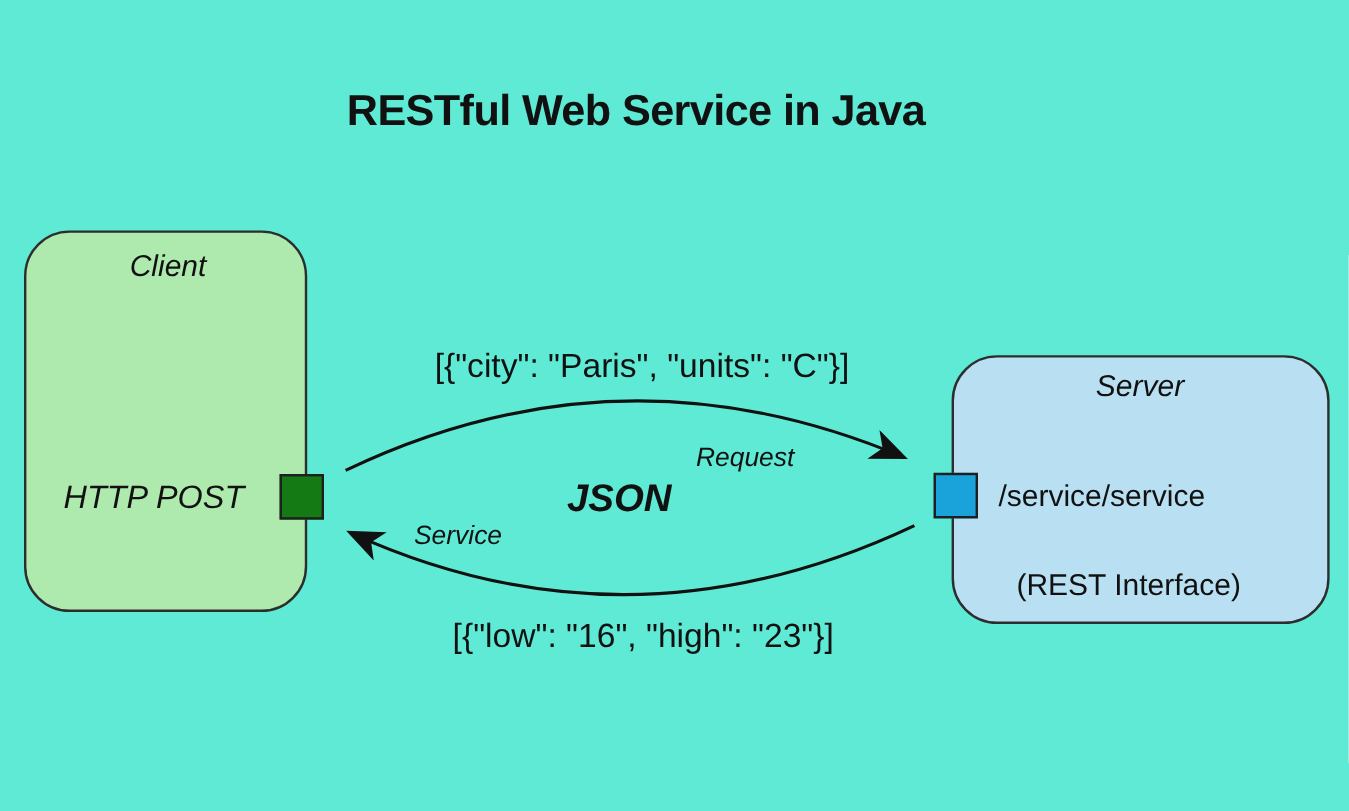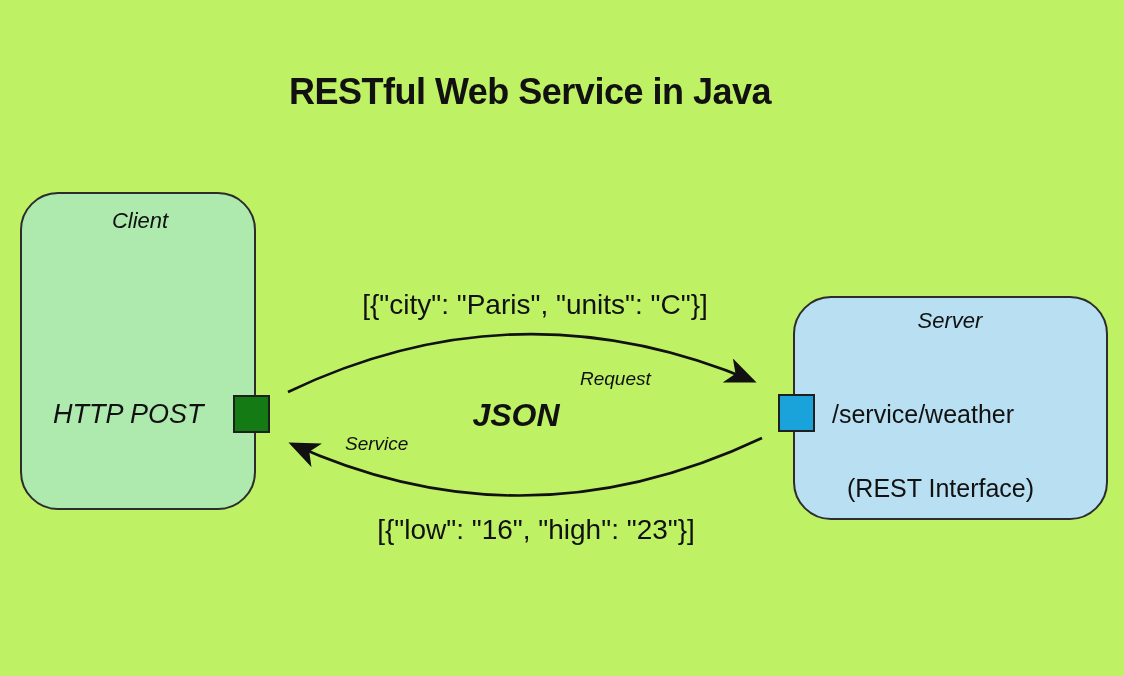--- a/index.html
+++ b/index.html
@@ -6,21 +6,21 @@
     margin: 0;
     padding: 0;
     background: #ffffff;
     font-family: "Liberation Sans", sans-serif;
     color: #111111;
   }
   .canvas {
     position: relative;
     width: 1124px;
     height: 676px;
-    background: #bef264;
+    background: #5eead4;
     overflow: hidden;
   }
   .abs { position: absolute; }
 
   .diagram-title {
     top: 71px;
     left: 530px;
     transform: translateX(-50%);
     font-size: 36px;
     font-weight: 700;
@@ -39,21 +39,21 @@
     background: #aee9ae;
   }
   .server-box {
     left: 793px; top: 296px;
     width: 315px; height: 224px;
     background: #b8e0f2;
   }
 
   .node-title {
     font-style: italic;
-    font-size: 22px;
+    font-size: 25px;
     white-space: nowrap;
     transform: translateX(-50%);
     text-align: center;
   }
   .client-title { left: 140px; top: 208px; }
   .server-title { left: 950px; top: 308px; }
 
   .client-method {
     left: 53px; top: 399px;
     font-size: 27px;
@@ -89,21 +89,21 @@
 
   .format-label {
     left: 516px; top: 397px;
     transform: translateX(-50%);
     font-size: 32px;
     font-weight: 700;
     font-style: italic;
     white-space: nowrap;
   }
   .flow-label {
-    font-size: 19px;
+    font-size: 22px;
     font-style: italic;
     white-space: nowrap;
   }
   .request-label  { left: 580px; top: 368px; }
   .response-label { left: 345px; top: 433px; }
 
   .arrows {
     position: absolute;
     left: 0; top: 0;
     pointer-events: none;
@@ -116,21 +116,21 @@
 
   <div class="abs diagram-title">RESTful Web Service in Java</div>
 
   <div class="abs node client-box" style="background: rgb(174, 233, 174);"></div>
   <div class="abs node-title client-title">Client</div>
   <div class="abs client-method">HTTP POST</div>
   <div class="abs port client-port" style="background: rgb(20, 122, 20);"></div>
 
   <div class="abs node server-box" style="background: rgb(184, 224, 242);"></div>
   <div class="abs node-title server-title">Server</div>
-  <div class="abs server-endpoint">/service/weather</div>
+  <div class="abs server-endpoint">/service/service</div>
   <div class="abs server-interface">(REST Interface)</div>
   <div class="abs port server-port" style="background: rgb(26, 163, 218);"></div>
 
   <svg class="arrows" width="1124" height="676" viewBox="0 0 1124 676">
     <defs>
       <marker id="arrowhead" viewBox="0 0 12 10" refX="10.5" refY="5" markerWidth="12" markerHeight="10" orient="auto" markerUnits="strokeWidth">
         <path d="M0,0 L12,5 L0,10 L3.2,5 Z" fill="#111111"></path>
       </marker>
     </defs>
     <path d="M 288 392 Q 518 282 753 381" fill="none" stroke="#111111" stroke-width="2.6" marker-end="url(#arrowhead)"></path>

